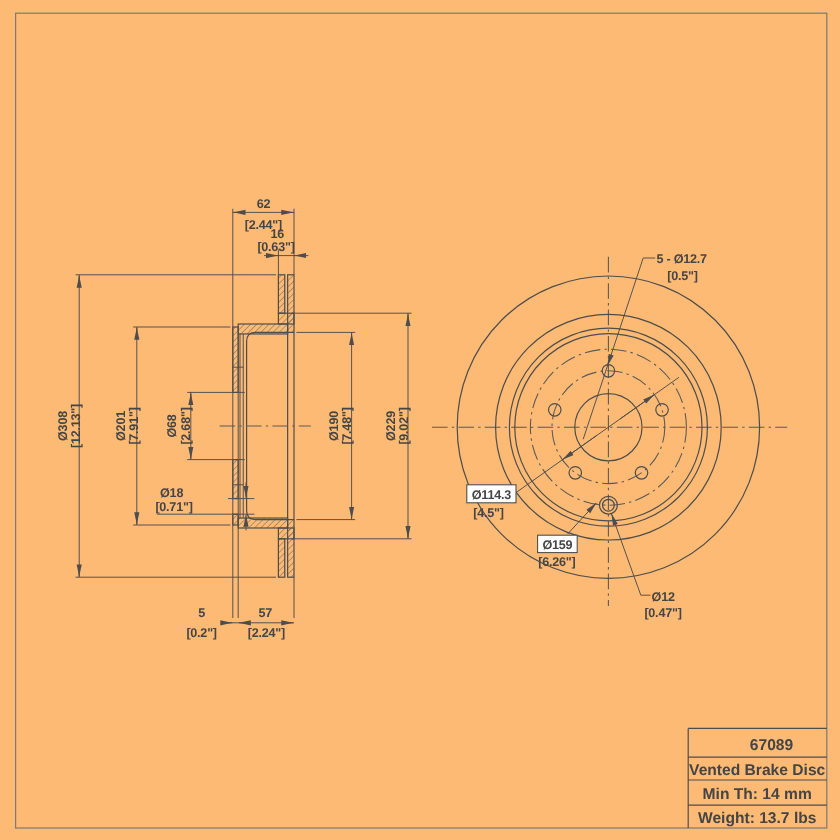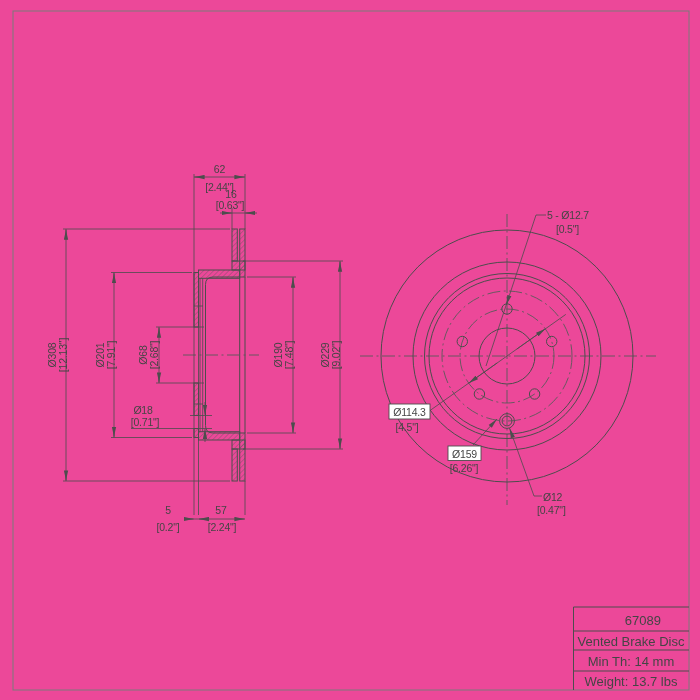--- a/index.html
+++ b/index.html
@@ -1,16 +1,16 @@
 <!DOCTYPE html>
 <html><head>
 <meta charset="utf-8">
 <style>
   html,body{margin:0;padding:0;background:#fff;}
-  .page{width:700px;height:700px;position:relative;background:#ec4899;}
+  .page{width:700px;height:700px;position:relative;background:#fdba74;font-weight:bold;}
   text{font-family:"Liberation Sans",sans-serif;fill:#454545;}
   .dim{font-size:10.5px;letter-spacing:-0.2px;}
   .tbl{font-size:13px;}
   .ln{stroke:#4d4d4d;stroke-width:1;fill:none;}
   .thin{stroke:#4d4d4d;stroke-width:0.8;fill:none;}
   .cl{stroke:#5a5a5a;stroke-width:0.9;fill:none;stroke-dasharray:13 3.5 2 3.5;}
   .hatchfill{fill:url(#hatch);stroke:#4d4d4d;stroke-width:1;}
   .box{fill:#fff;stroke:#4d4d4d;stroke-width:0.9;}
 </style>
 </head>

